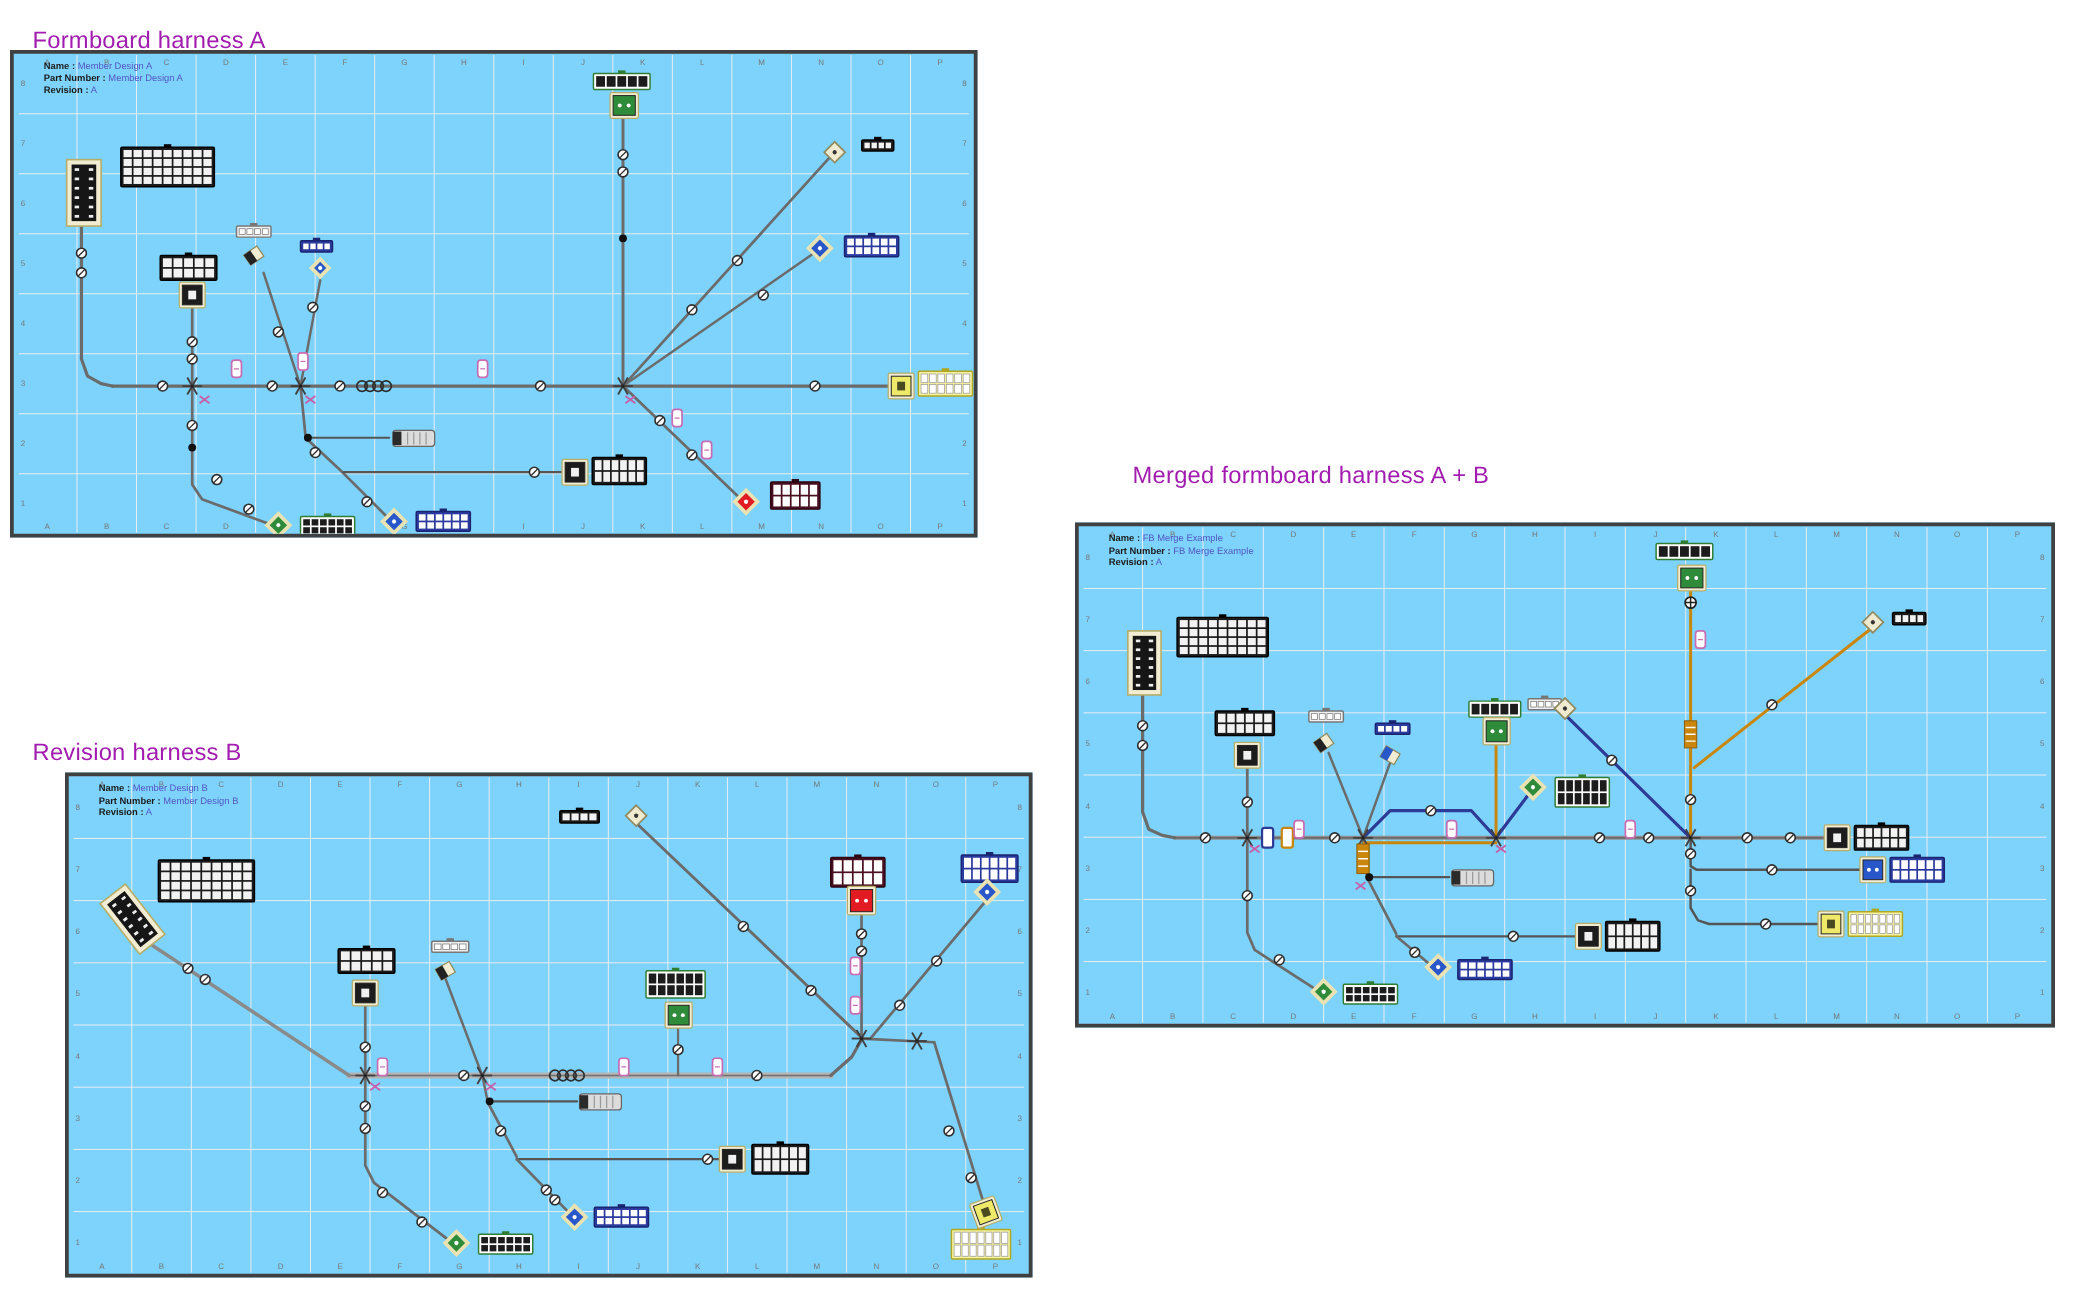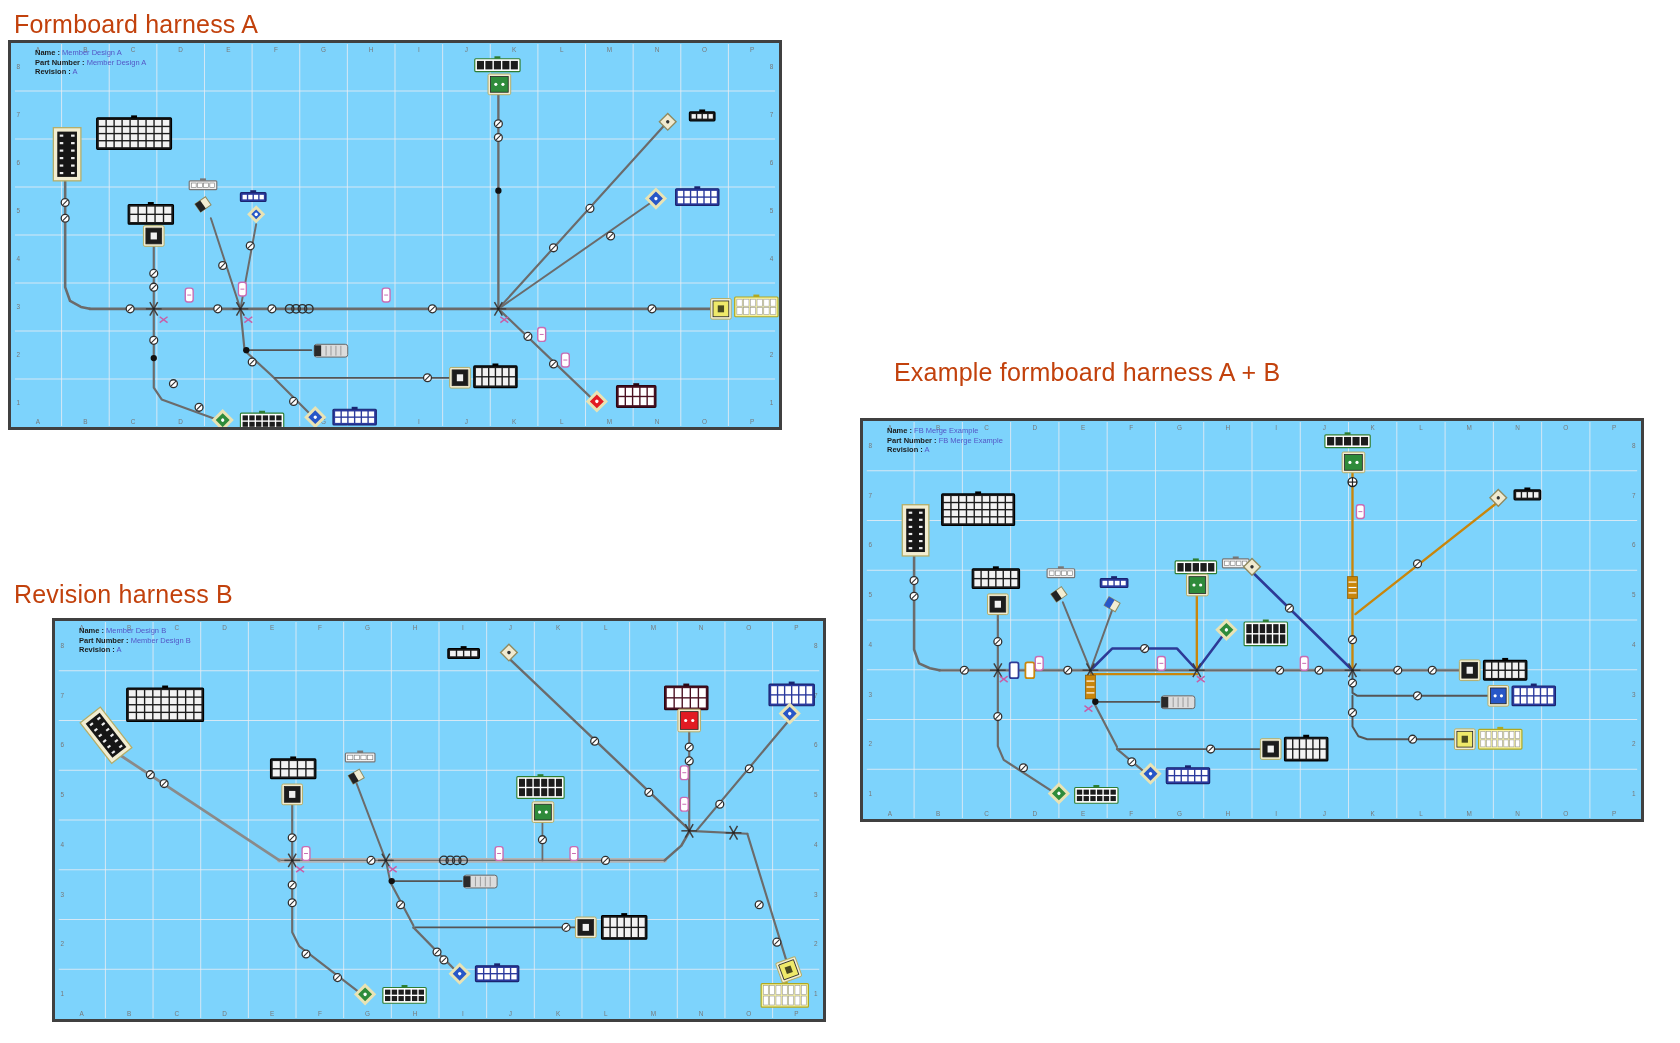--- a/index.html
+++ b/index.html
@@ -1,17 +1,17 @@
 <!DOCTYPE html>
 <html><head>
 <meta charset="utf-8">
 <style>
   html,body{margin:0;padding:0;background:#ffffff;font-family:"Liberation Sans",sans-serif;}
   .canvas{position:relative;width:1680px;height:1043px;background:#ffffff;overflow:hidden;}
-  .sec-title{position:absolute;margin:4px;font-size:25px;font-weight:400;color:#c2410c;letter-spacing:.2px;font-family:"Liberation Sans",sans-serif;}
+  .sec-title{position:absolute;margin:16px;font-size:19px;font-weight:400;color:#a21caf;letter-spacing:.2px;font-family:"Liberation Sans",sans-serif;}
   .panel{position:absolute;background:#7dd3fc;border:3px solid #404040;box-sizing:border-box;}
   .panel svg{position:absolute;left:0;top:0;width:100%;height:100%;}
   .infoblock{position:absolute;left:24px;top:5px;font-size:7.5px;line-height:9.5px;white-space:nowrap;}
   .infoblock .lbl{font-weight:bold;color:#1a1a1a;}
   .infoblock .val{color:#5355c5;}
 </style>
 </head>
 <body>
 
 <div class="canvas">
@@ -1065,21 +1065,21 @@
           </g>
         </g>
       </svg>
     <div class="infoblock">
       <div><span class="lbl">Name :</span> <span class="val">Member Design B</span></div>
       <div><span class="lbl">Part Number :</span> <span class="val">Member Design B</span></div>
       <div><span class="lbl">Revision :</span> <span class="val">A</span></div>
     </div>
   </div>
 
-  <h2 class="sec-title" style="left:890px;top:354px;">Example formboard harness A + B</h2>
+  <h2 class="sec-title" style="left:890px;top:354px;">Merged formboard harness A + B</h2>
   <div class="panel" style="left:860px;top:418px;width:784px;height:404px;">
     <svg id="svg-2" viewBox="0 0 784 404">
         <g>
           <line x1="49" y1="1" x2="49" y2="403" stroke="#ededf2" stroke-width="0.8"></line>
           <line x1="98" y1="1" x2="98" y2="403" stroke="#ededf2" stroke-width="0.8"></line>
           <line x1="147" y1="1" x2="147" y2="403" stroke="#ededf2" stroke-width="0.8"></line>
           <line x1="196" y1="1" x2="196" y2="403" stroke="#ededf2" stroke-width="0.8"></line>
           <line x1="245" y1="1" x2="245" y2="403" stroke="#ededf2" stroke-width="0.8"></line>
           <line x1="294" y1="1" x2="294" y2="403" stroke="#ededf2" stroke-width="0.8"></line>
           <line x1="343" y1="1" x2="343" y2="403" stroke="#ededf2" stroke-width="0.8"></line>

